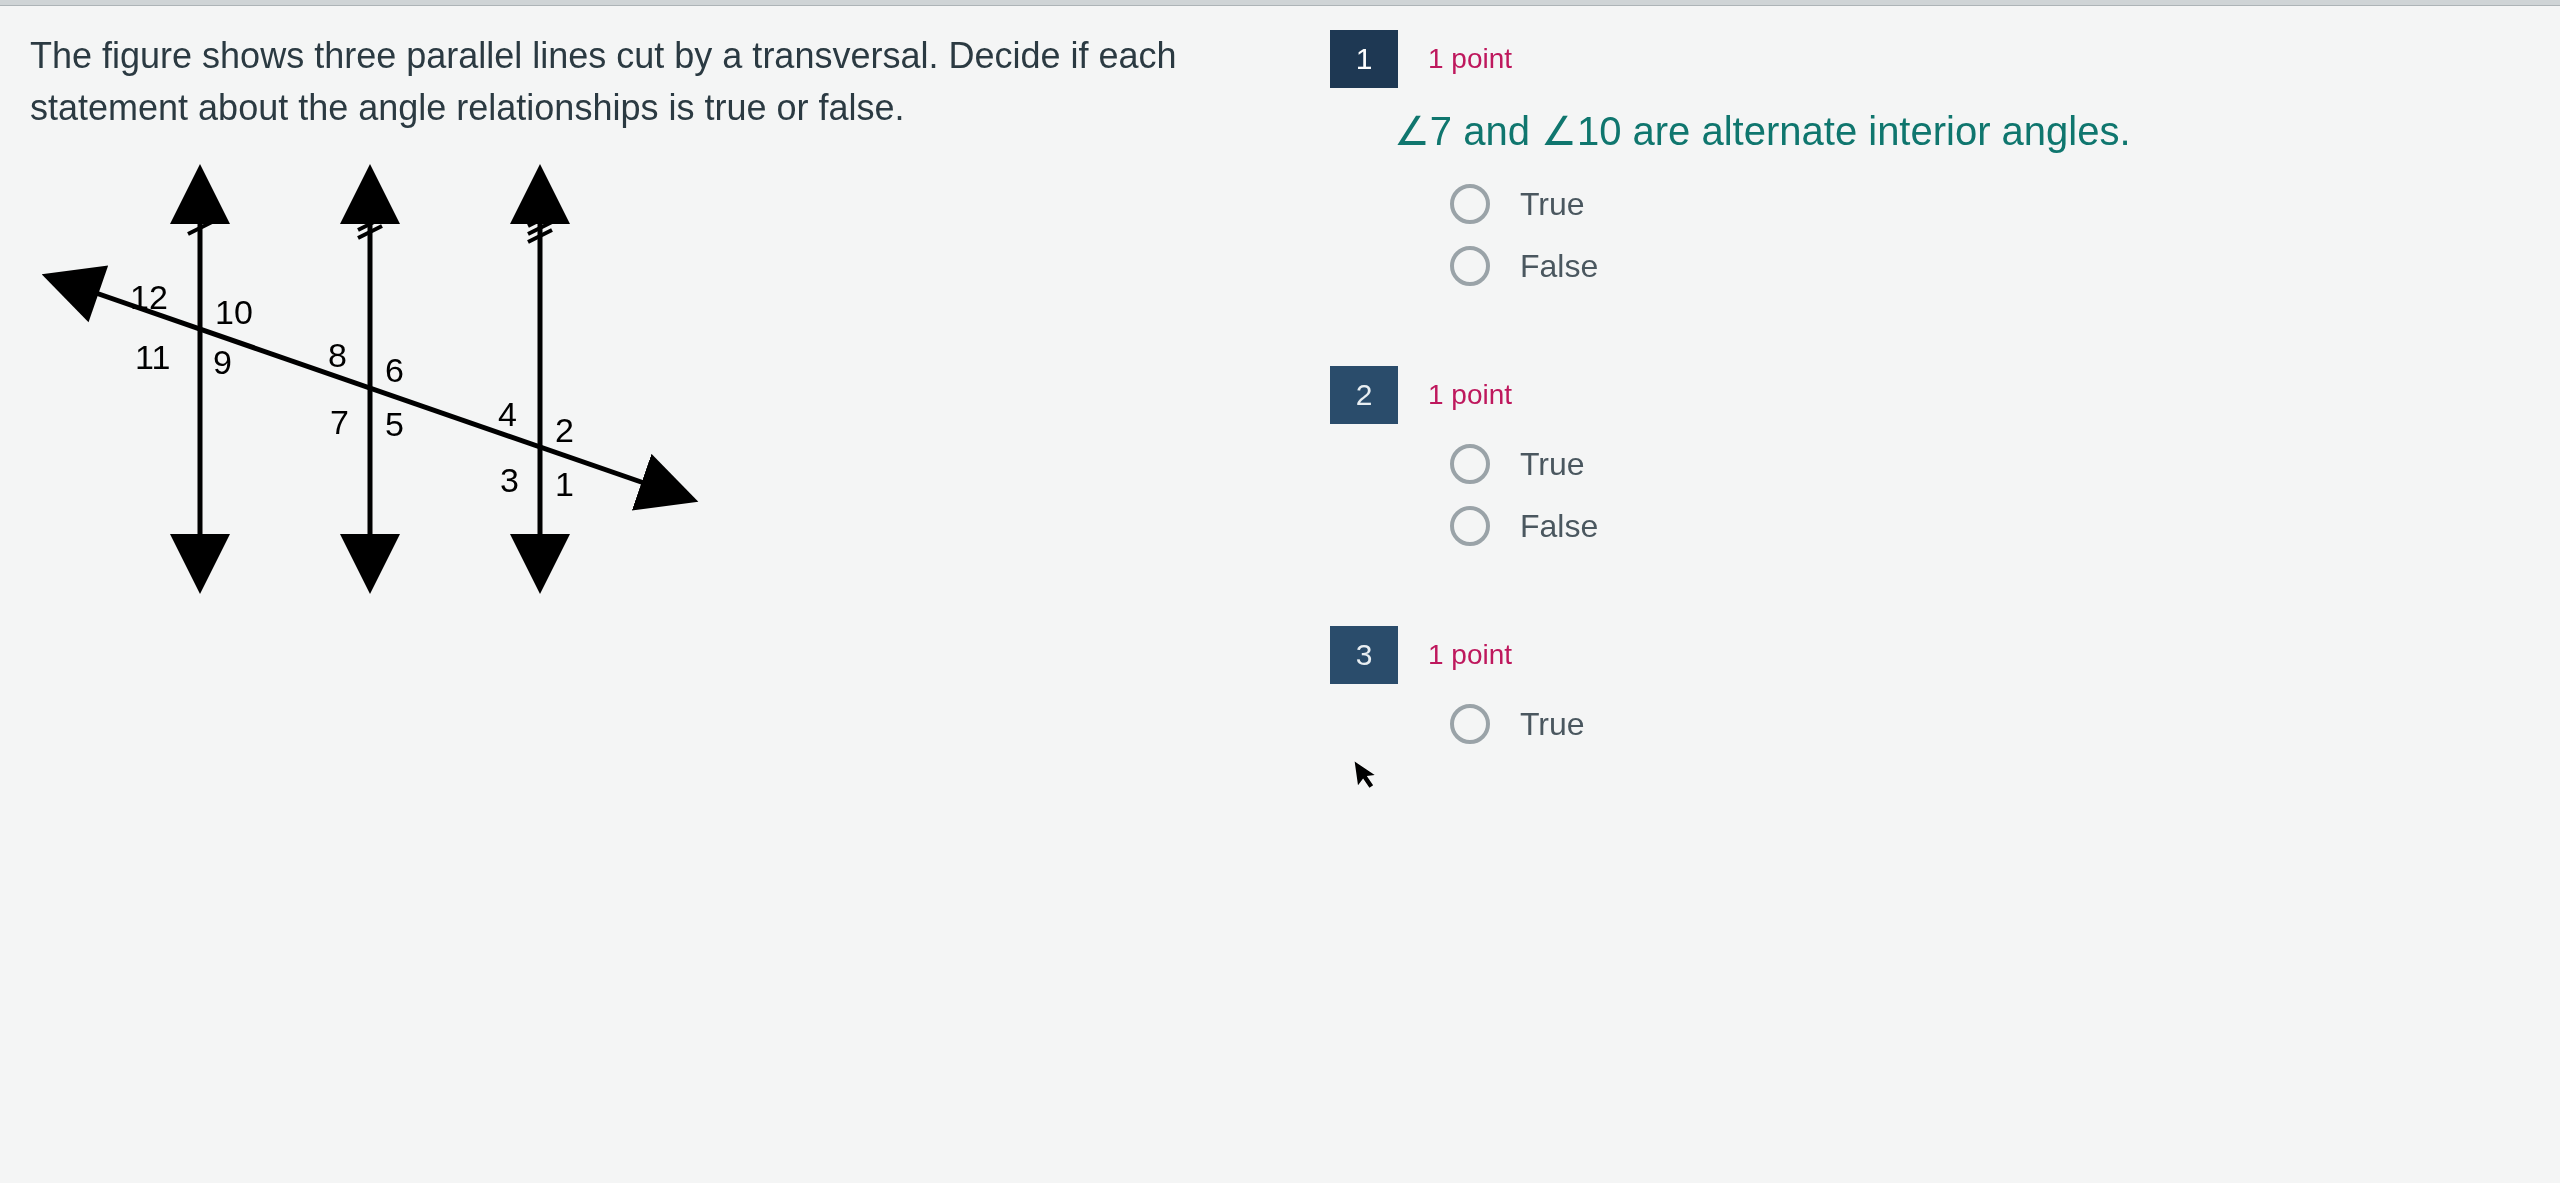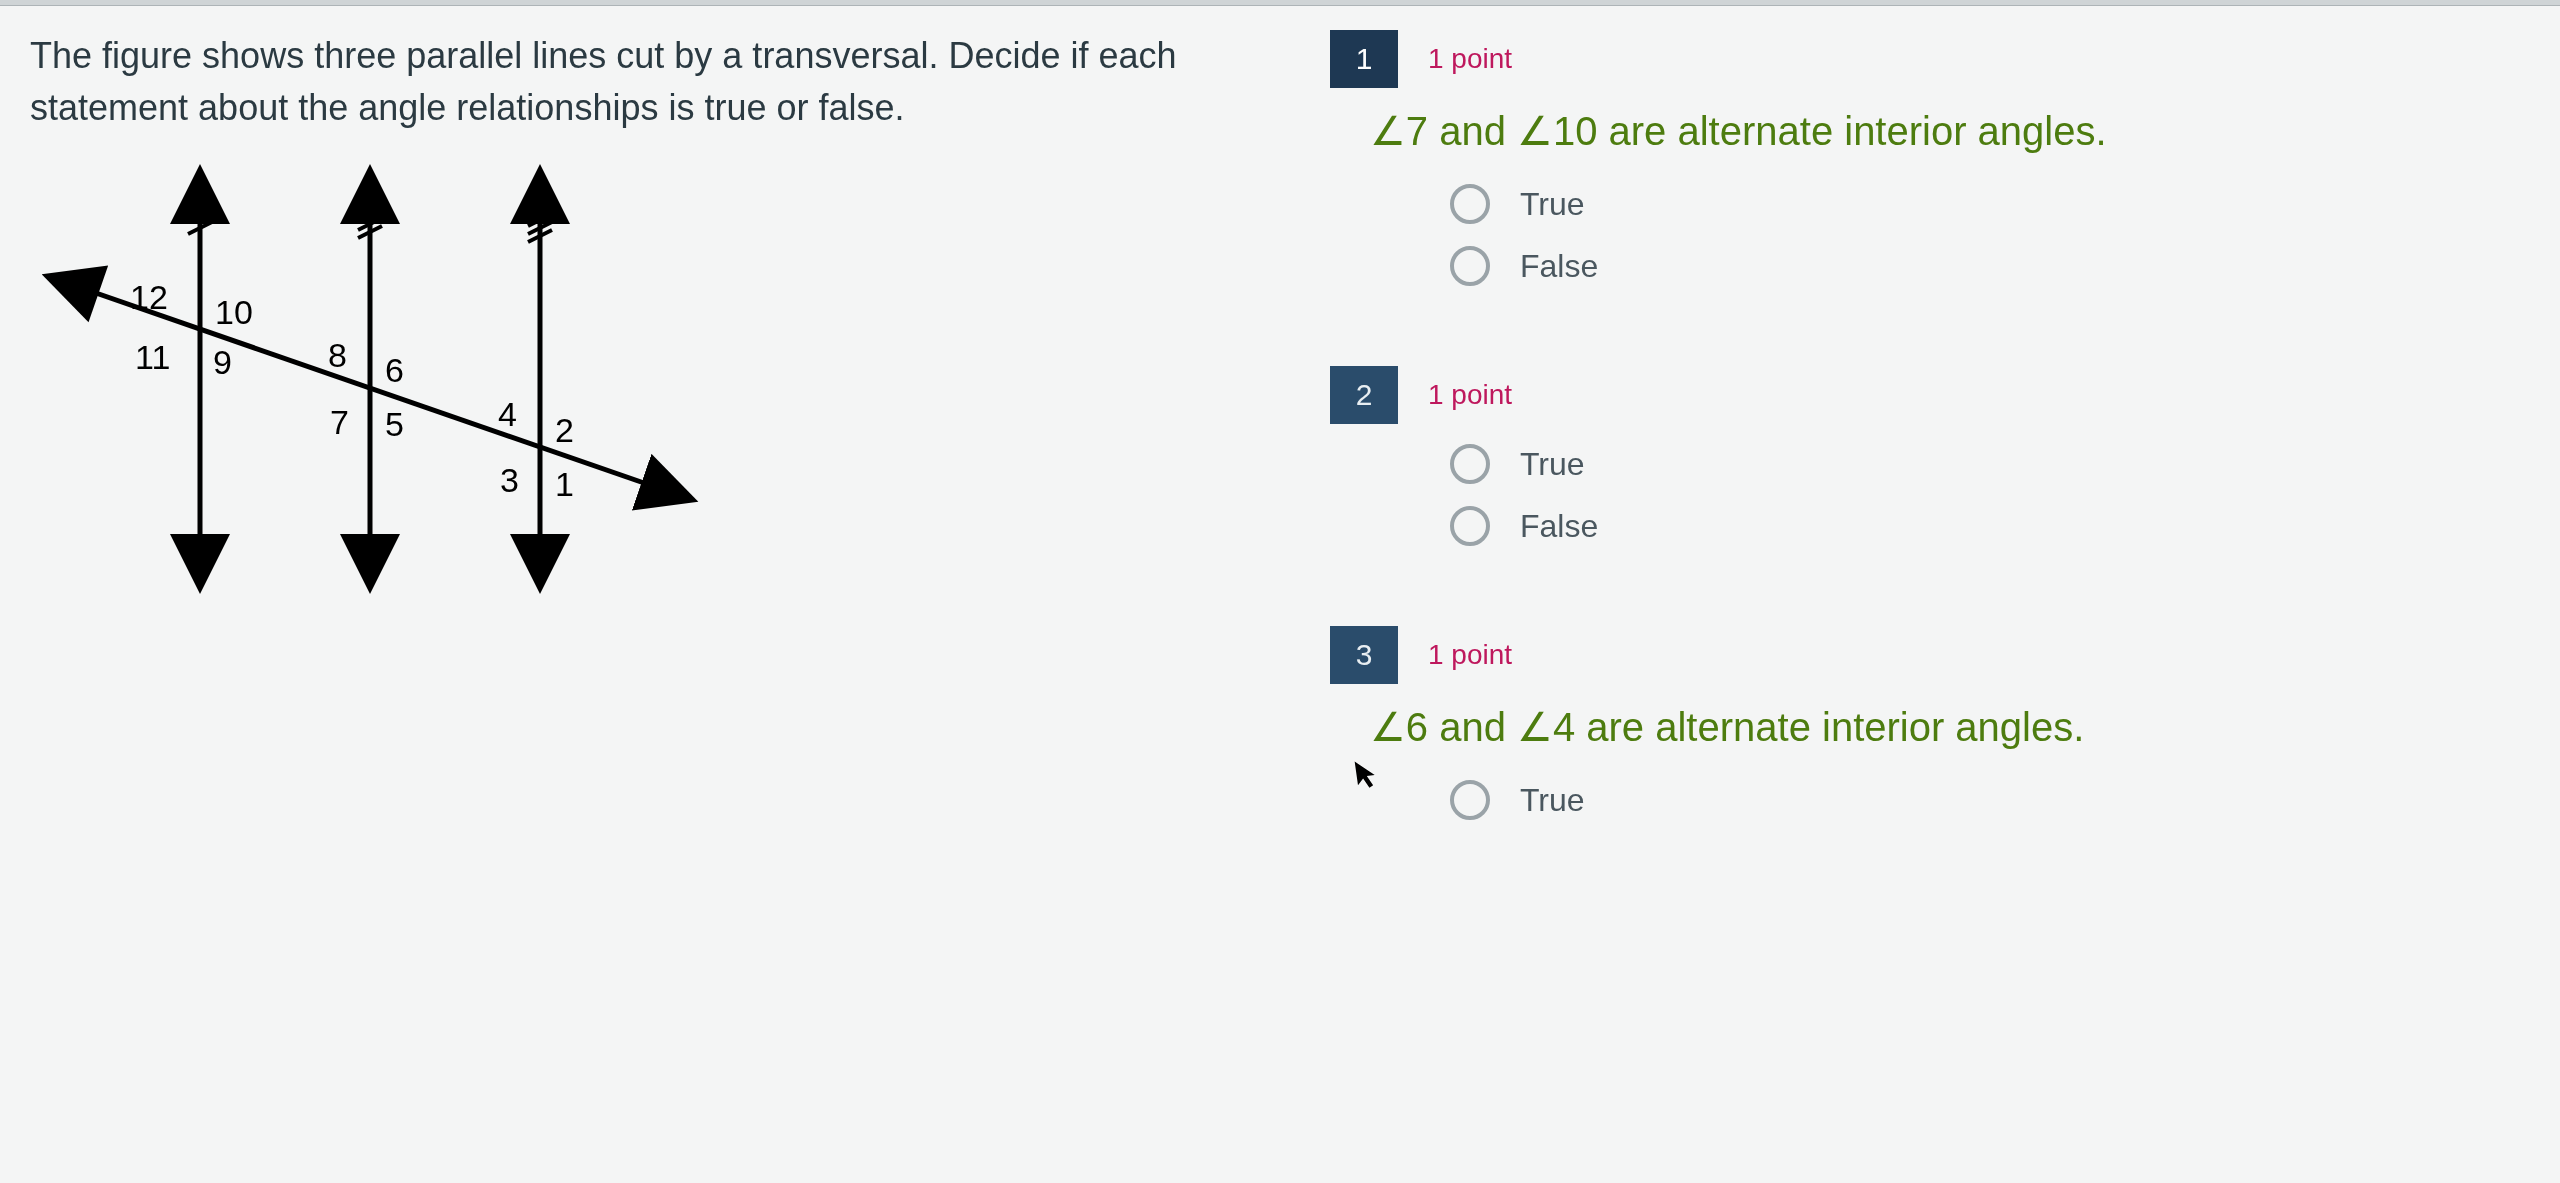--- a/index.html
+++ b/index.html
@@ -57,21 +57,21 @@
     .q-header { display: flex; align-items: center; margin-bottom: 20px; }
     .q-badge {
       width: 68px; height: 58px;
       background: #2a4c6b;
       color: #e8eef2;
       display: flex; align-items: center; justify-content: center;
       font-size: 30px;
     }
     .q-badge.active { background: #1e3853; color: #fff; }
     .q-points { margin-left: 30px; font-size: 28px; color: #be185d; }
-    .q-stem { font-size: 40px; color: #4d7c0f; margin-left: 40px; margin-bottom: 30px; }
+    .q-stem { font-size: 40px; color: #0f766e; margin-left: 64px; margin-bottom: 30px; }
     .option-row {
       display: flex; align-items: center;
       margin-left: 120px;
       margin-bottom: 22px;
       cursor: pointer;
     }
     .radio {
       width: 40px; height: 40px;
       border: 4px solid #9aa3a8;
       border-radius: 50%;
@@ -172,21 +172,20 @@
         <span class="radio"></span>
         <span class="option-label">False</span>
       </div>
     </div>
 
     <div class="question-block">
       <div class="q-header">
         <div class="q-badge">3</div>
         <div class="q-points">1 point</div>
       </div>
-      <div class="q-stem angle">∠6 and ∠4 are alternate interior angles.</div>
       <div class="option-row">
         <span class="radio"></span>
         <span class="option-label">True</span>
       </div>
     </div>
   </div>
 </div>
 
 <div class="cursor-icon">
   <svg width="24" height="32" viewBox="0 0 24 32">

